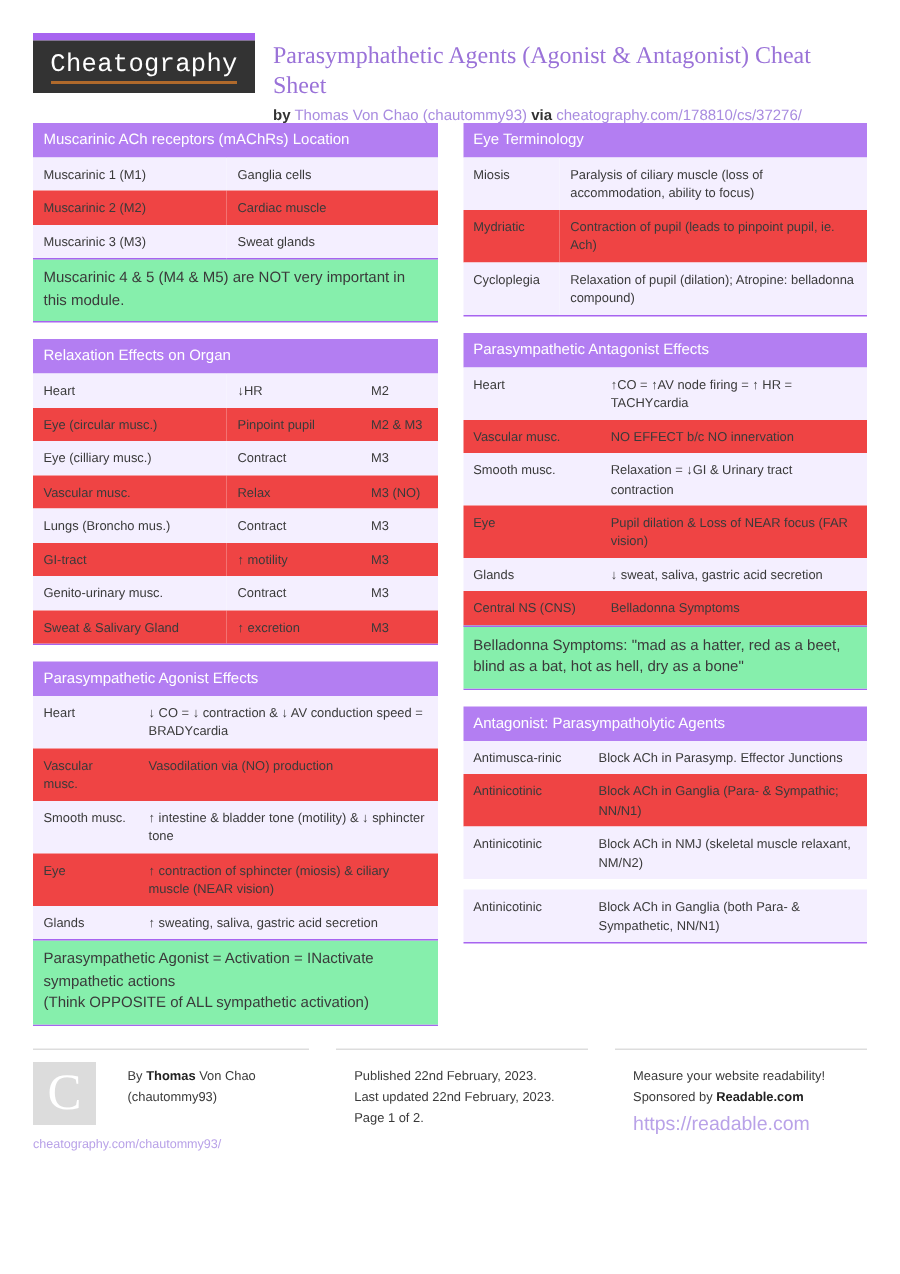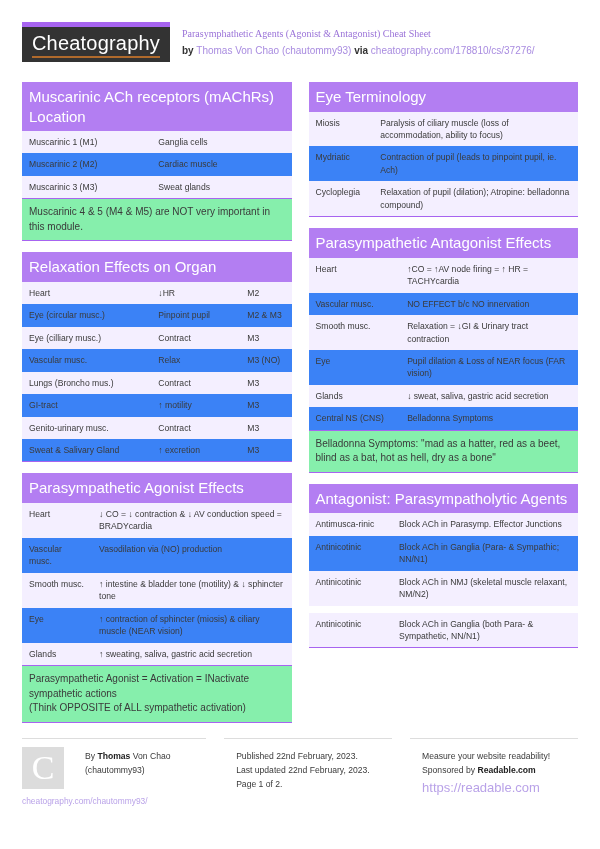--- a/index.html
+++ b/index.html
@@ -15,49 +15,49 @@
 
   
   .header { display:flex; align-items:flex-start; gap:12px; height:46px; }
   .logo-wrap { width:148px; }
   .logo-topbar { height:5px; background:#a764f0; width:148px; }
   .logo-box {
     width:148px; height:35px; background:#333333;
     display:flex; align-items:center; justify-content:center;
   }
   .logo-text {
-    color:#ffffff; font-family:Liberation Sans, sans-serif;
-    font-size:20px; letter-spacing:.2px;
+    color:#ffffff; font-family:Liberation Mono, monospace;
+    font-size:17px; letter-spacing:.2px;
     border-bottom:2px solid #b06a2c; padding-bottom:1px;
   }
   .title-block { padding-top:6px; }
   .sheet-title {
     font-family:"Liberation Serif", serif;
-    font-size:10px; color:#9a72d8; line-height:1.25;
+    font-size:16px; color:#9a72d8; line-height:1.25;
   }
   .byline { font-size:10px; color:#444; margin-top:3px; line-height:1.3; }
   .byline .lbl { font-weight:bold; color:#333; }
   .byline a { color:#a98ce0; text-decoration:none; }
 
   
   .cols { display:flex; gap:17px; margin-top:14px; align-items:flex-start; }
   .col { width:270px; }
 
   .block { margin-bottom:11px; border-bottom:1.5px solid #a764f0; }
   .blk-head {
     background:#b37ef2; color:#ffffff;
-    font-size:15px; padding:5px 7px 5px 7px; line-height:1.3;
+    font-size:10px; padding:5px 7px 5px 7px; line-height:1.3;
   }
   table { width:100%; border-collapse:collapse; table-layout:fixed; }
   td {
     font-size:8.6px; color:#3a3a3a; padding:5px 7px;
     vertical-align:top; line-height:1.45; word-wrap:break-word;
   }
   tr.odd  td { background:#f4efff; }
-  tr.even td { background:#3b82f6; }
+  tr.even td { background:#ef4444; }
   .note td {
     background:#86efac; font-size:10px; padding:6px 7px;
     border-top:1.5px solid #a764f0;
   }
   .spacer-row td { background:#ffffff; padding:0; height:7px; }
 
   
   .w-a  { width:48%; } .w-b { width:33%; } .w-c { width:19%; }
   .w-l1 { width:26%; } .w-r1 { width:74%; }
   .w-l2 { width:34%; } .w-r2 { width:66%; }

